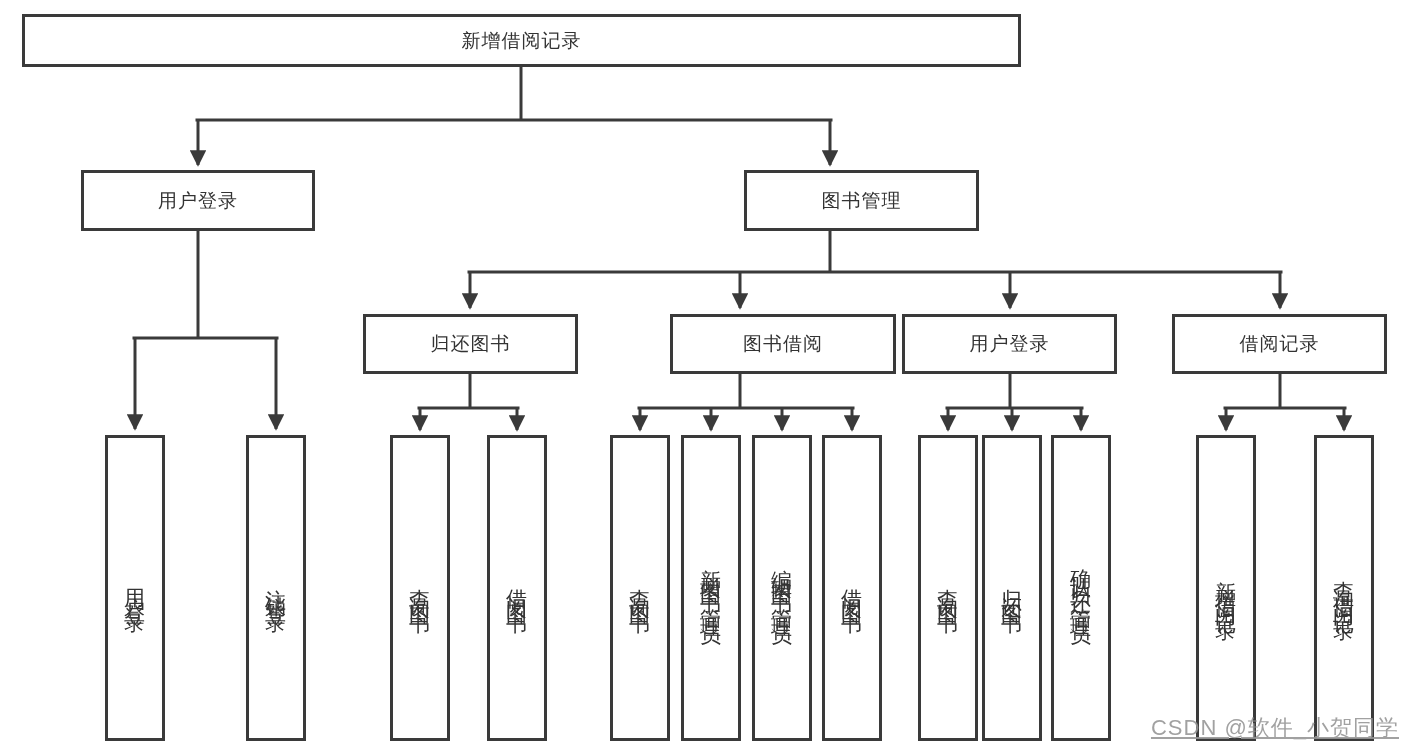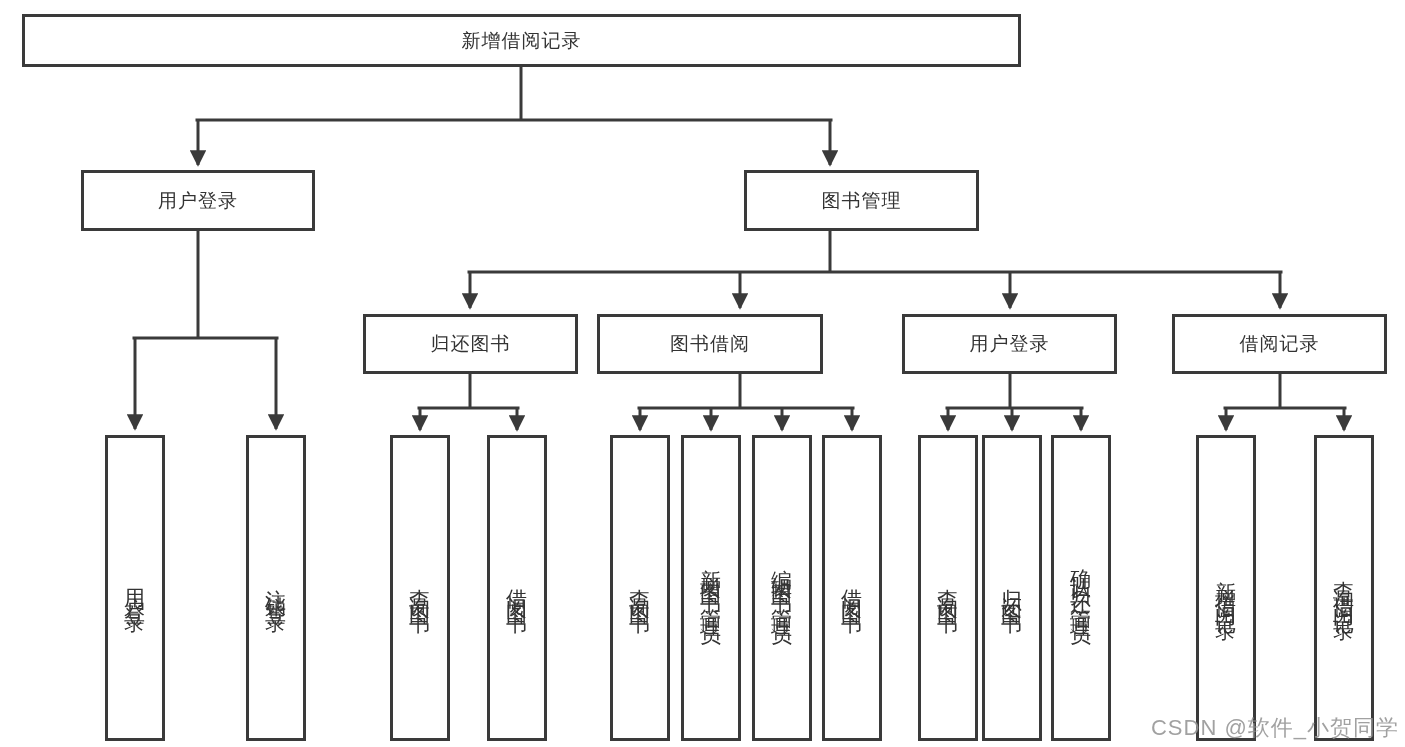--- a/index.html
+++ b/index.html
@@ -47,20 +47,21 @@
     white-space: nowrap;
   }
   .watermark {
     position: absolute;
     right: 6px; bottom: 4px;
     font-size: 22px;
     color: var(--watermark, #979797);
     opacity: 0.9;
     letter-spacing: 1px;
     z-index: 5;
+    text-decoration: underline;
   }
 </style>
 </head>
 <body>
 
 <div class="canvas">
 
   <svg class="connectors" viewBox="0 0 1405 747" xmlns="http://www.w3.org/2000/svg">
     <defs>
       <marker id="arrow" viewBox="0 0 10 10" refX="9" refY="5" markerWidth="5.5" markerHeight="5.5" orient="auto-start-reverse">
@@ -116,21 +117,21 @@
   <div class="node level" style="left:81px; top:170px; width:234px; height:61px">
     <span>用户登录</span>
   </div>
   <div class="node level" style="left:744px; top:170px; width:235px; height:61px">
     <span>图书管理</span>
   </div>
 
   <div class="node level" style="left:363px; top:314px; width:215px; height:60px">
     <span>归还图书</span>
   </div>
-  <div class="node level" style="left:597px; top:314px; width:226px; height:60px">
+  <div class="node level" style="left:670px; top:314px; width:226px; height:60px">
     <span>图书借阅</span>
   </div>
   <div class="node level" style="left:902px; top:314px; width:215px; height:60px">
     <span>用户登录</span>
   </div>
   <div class="node level" style="left:1172px; top:314px; width:215px; height:60px">
     <span>借阅记录</span>
   </div>
 
   <div class="node leaf" style="left:105px; top:435px; width:60px; height:306px">

